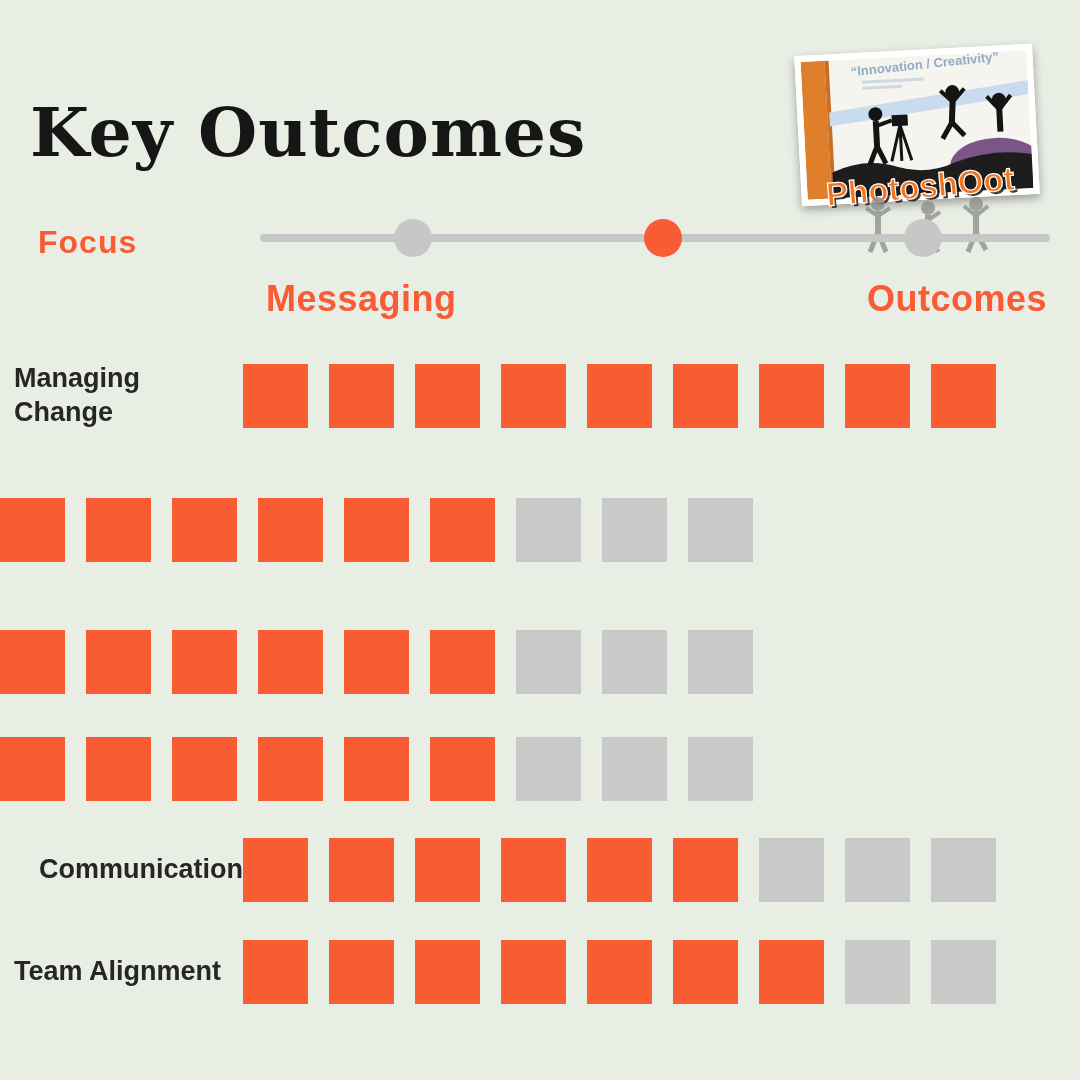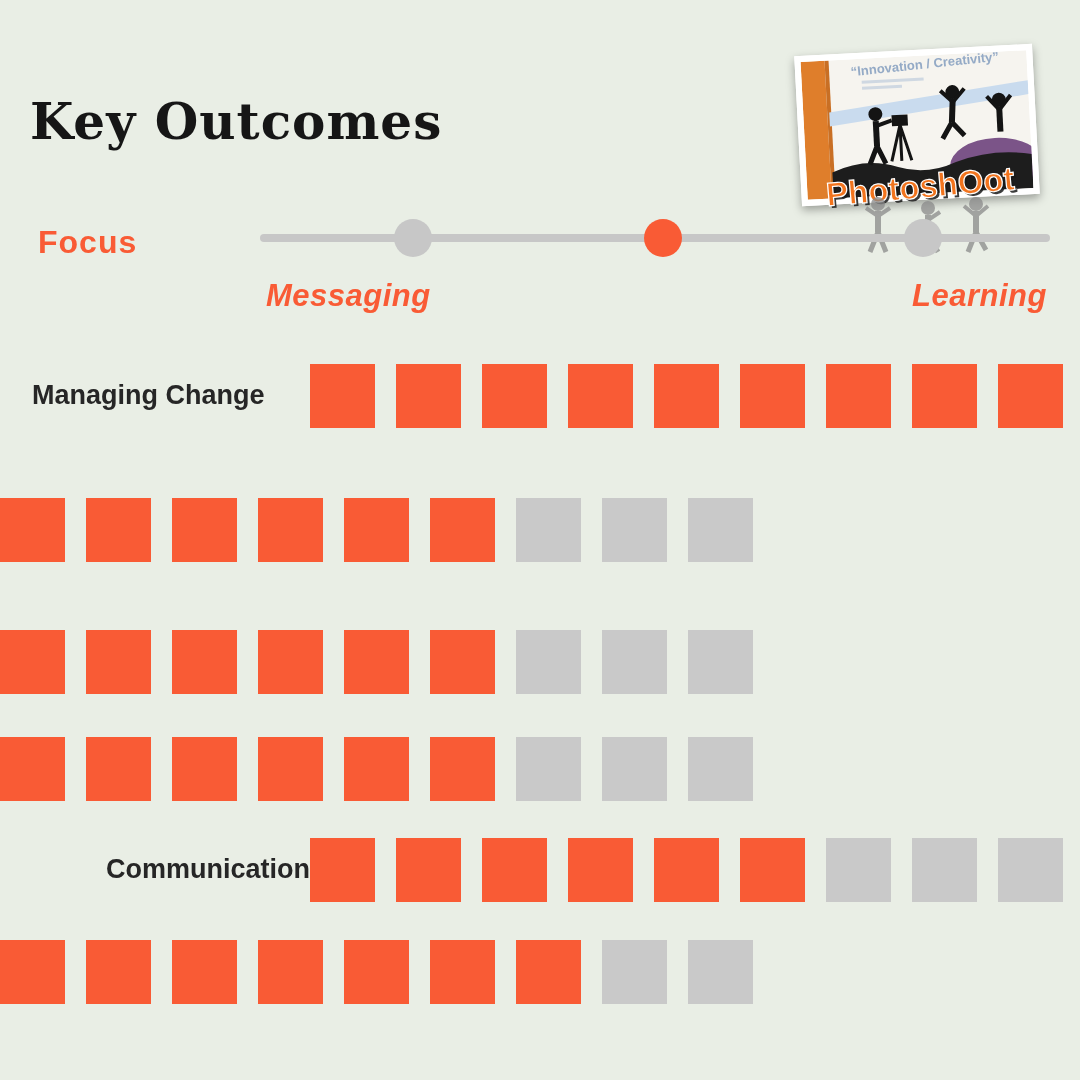--- a/index.html
+++ b/index.html
@@ -15,50 +15,50 @@
     background:var(--bg);
     font-family:"Liberation Sans",sans-serif;
     overflow:hidden;
   }
   .canvas{position:absolute;inset:0;}
 
   
   .title{
     position:absolute;left:30px;top:92px;
     font-family:"DejaVu Serif",serif;
-    font-weight:bold;font-size:50px;color:#161616;letter-spacing:1px;
+    font-weight:bold;font-size:68px;color:#161616;letter-spacing:1px;
   }
 
   
   .focus-label{
     position:absolute;left:38px;top:224px;
     font-size:32px;font-weight:800;color:var(--orange);letter-spacing:1px;
   }
   .slider{position:absolute;left:260px;top:218px;width:790px;height:40px;}
   .slider-track{
     position:absolute;left:0;right:0;top:16px;height:8px;
     background:var(--gray);border-radius:4px;
   }
   .dot{position:absolute;top:1px;width:38px;height:38px;border-radius:50%;}
   .dot.gray{background:var(--gray);}
   .dot.orange{background:var(--orange);}
   .slider-caption{
     position:absolute;top:278px;
-    font-size:31px;font-weight:800;color:var(--orange);letter-spacing:.5px;font-style:italic;
+    font-size:36px;font-weight:800;color:var(--orange);letter-spacing:.5px;
   }
   .slider-caption.left{left:266px;}
   .slider-caption.right{right:33px;}
 
   
   .outcome-row{
     position:absolute;left:0;width:1080px;height:64px;
     display:flex;align-items:center;
   }
   .row-label{
-    width:310px;padding-left:32px;flex:none;
+    width:243px;padding-left:14px;flex:none;
     font-size:27px;font-weight:800;color:var(--ink);line-height:1.25;
   }
   .squares{display:flex;gap:21px;}
   .square{width:65px;height:64px;flex:none;}
   .square.filled{background:var(--orange);}
   .square.empty{background:#c9c9c9;}
 
   
   .logo{position:absolute;top:50px;right:44px;width:238px;height:150px;}
   .logo-card{
@@ -140,21 +140,21 @@
   </div>
 
   <div class="focus-label">Focus</div>
   <div class="slider">
     <div class="slider-track"></div>
   <div class="dot gray" style="left: 134px;"></div>
       <div class="dot orange" style="left: 384px;"></div>
       <div class="dot gray" style="left: 644px;"></div>
     </div>
   <div class="slider-caption left">Messaging</div>
-  <div class="slider-caption right">Learning</div>
+  <div class="slider-caption right">Outcomes</div>
 
   <div class="grid">
       <div class="outcome-row" style="top: 364px;">
         <div class="row-label">Managing Change</div>
         <div class="squares">
           <span class="square filled"></span>
           <span class="square filled"></span>
           <span class="square filled"></span>
           <span class="square filled"></span>
           <span class="square filled"></span>
@@ -211,20 +211,21 @@
           <span class="square filled"></span>
           <span class="square filled"></span>
           <span class="square filled"></span>
           <span class="square filled"></span>
           <span class="square empty"></span>
           <span class="square empty"></span>
           <span class="square empty"></span>
         </div>
       </div>
       <div class="outcome-row" style="top: 940px;">
+        <div class="row-label">Team Alignment</div>
         <div class="squares">
           <span class="square filled"></span>
           <span class="square filled"></span>
           <span class="square filled"></span>
           <span class="square filled"></span>
           <span class="square filled"></span>
           <span class="square filled"></span>
           <span class="square filled"></span>
           <span class="square empty"></span>
           <span class="square empty"></span>

